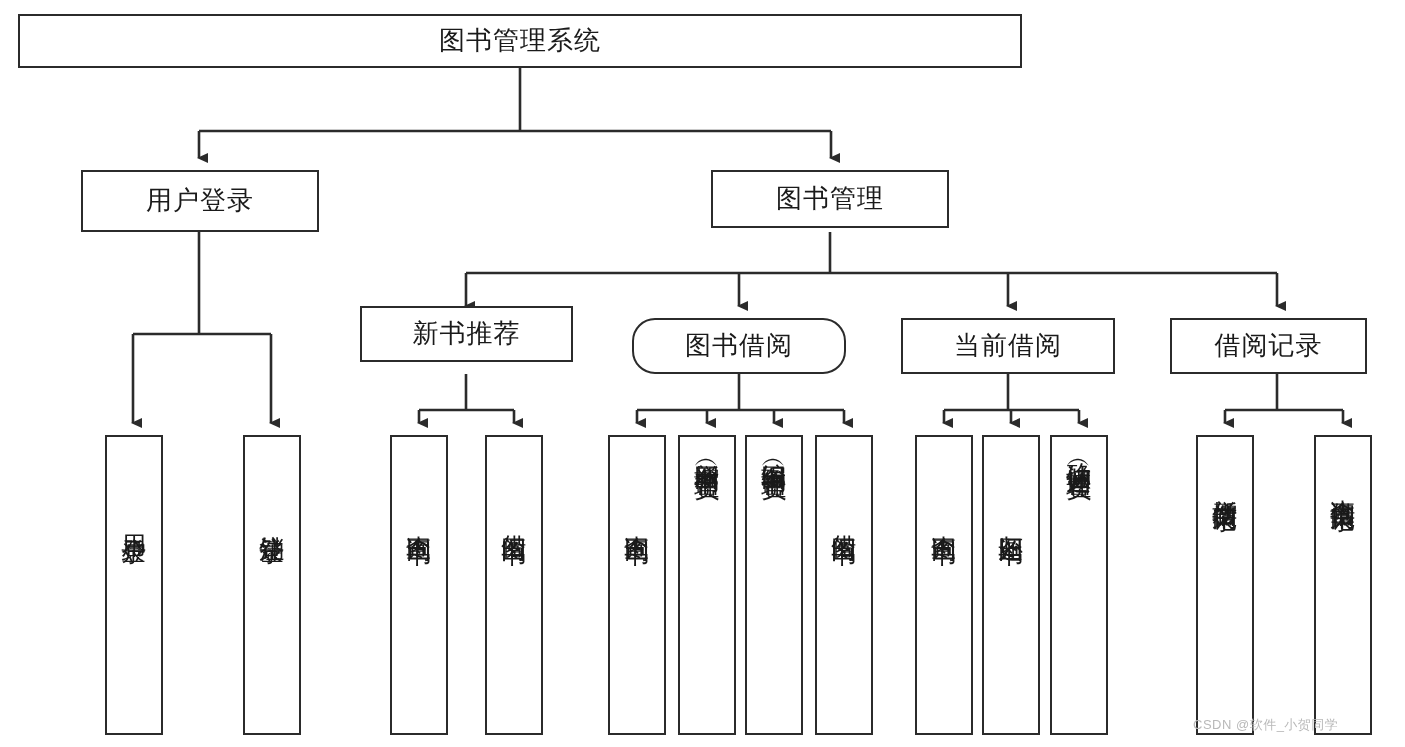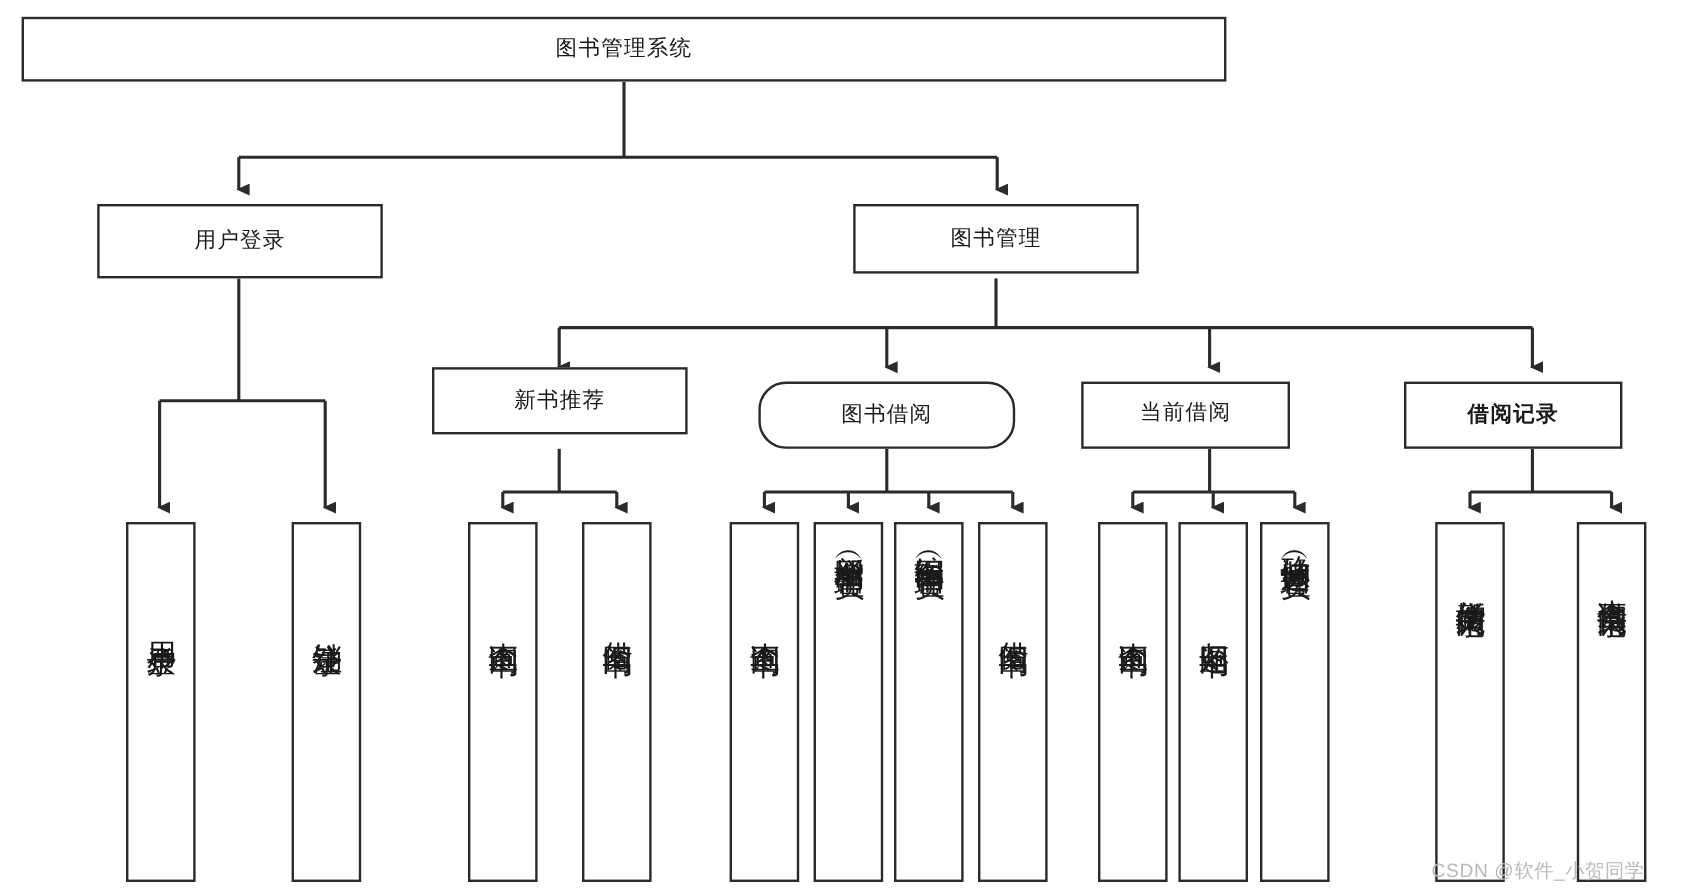--- a/index.html
+++ b/index.html
@@ -30,21 +30,21 @@
     box-sizing: border-box;
     border: 2px solid #2b2b2b;
     background: #ffffff;
     color: #1a1a1a;
     display: flex;
     align-items: center;
     justify-content: center;
     text-align: center;
   }
   .node.horiz {
-    font-size: 18px;
+    font-size: 26px;
     letter-spacing: 1px;
     line-height: 1.2;
   }
   .node.vert {
     writing-mode: vertical-rl;
     text-orientation: upright;
     font-size: 25px;
     letter-spacing: 2px;
     line-height: 1.05;
     align-items: center;
@@ -53,21 +53,21 @@
   }
   .node.vert.tall-text {
     justify-content: flex-start;
     padding-top: 4px;
   }
   .node.vert .vtxt {
     display: block;
   }
   .watermark {
     position: absolute;
-    font-size: 16px;
+    font-size: 13px;
     color: #b9b9b9;
     white-space: nowrap;
     letter-spacing: 0.5px;
   }
 </style>
 </head>
 <body>
 
 <div id="canvas">
 
@@ -131,24 +131,24 @@
   <div class="node horiz" style="left:711px; top:170px; width:238px; height:58px;">
     <span>图书管理</span>
   </div>
 
   <div class="node horiz" style="left:360px; top:306px; width:213px; height:56px;">
     <span>新书推荐</span>
   </div>
   <div class="node horiz" style="left:632px; top:318px; width:214px; height:56px;border-radius:23px;">
     <span>图书借阅</span>
   </div>
-  <div class="node horiz" style="left:901px; top:318px; width:174px; height:56px;font-family:Liberation Mono, monospace;">
+  <div class="node horiz" style="left:901px; top:318px; width:214px; height:56px;">
     <span>当前借阅</span>
   </div>
-  <div class="node horiz" style="left:1170px; top:318px; width:182px; height:56px;font-weight:bold;">
+  <div class="node horiz" style="left:1170px; top:318px; width:197px; height:56px;">
     <span>借阅记录</span>
   </div>
 
   <div class="node vert" style="left:105px; top:435px; width:58px; height:300px; padding-top:78px;">
     <span class="vtxt">用户登录</span>
   </div>
   <div class="node vert" style="left:243px; top:435px; width:58px; height:300px; padding-top:78px;">
     <span class="vtxt">注销登录</span>
   </div>
 

